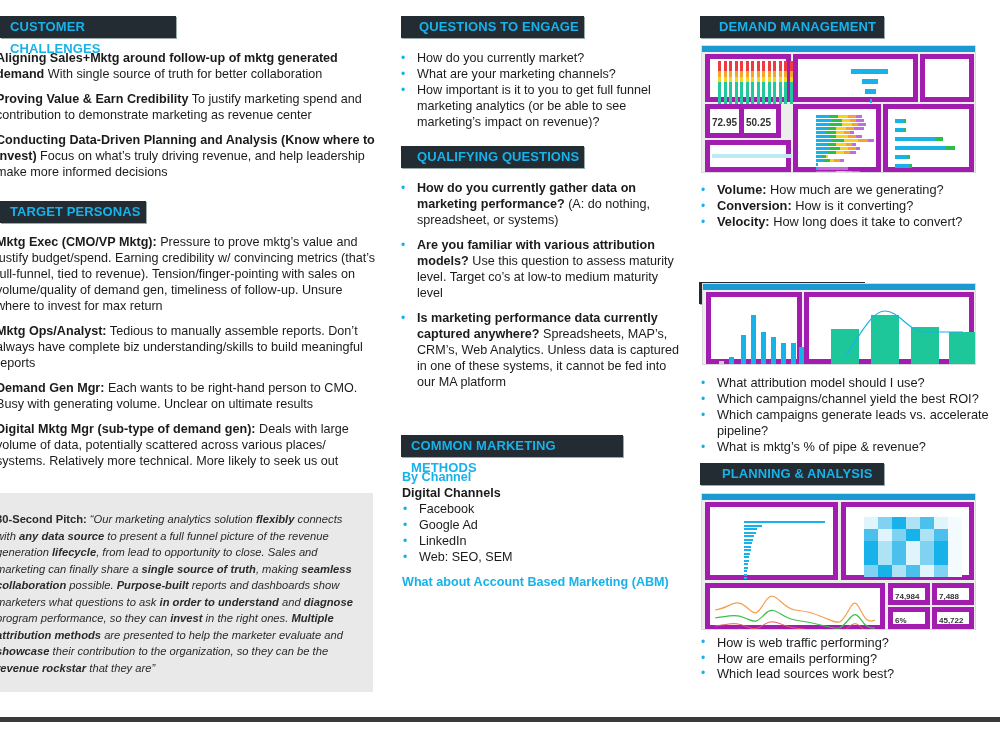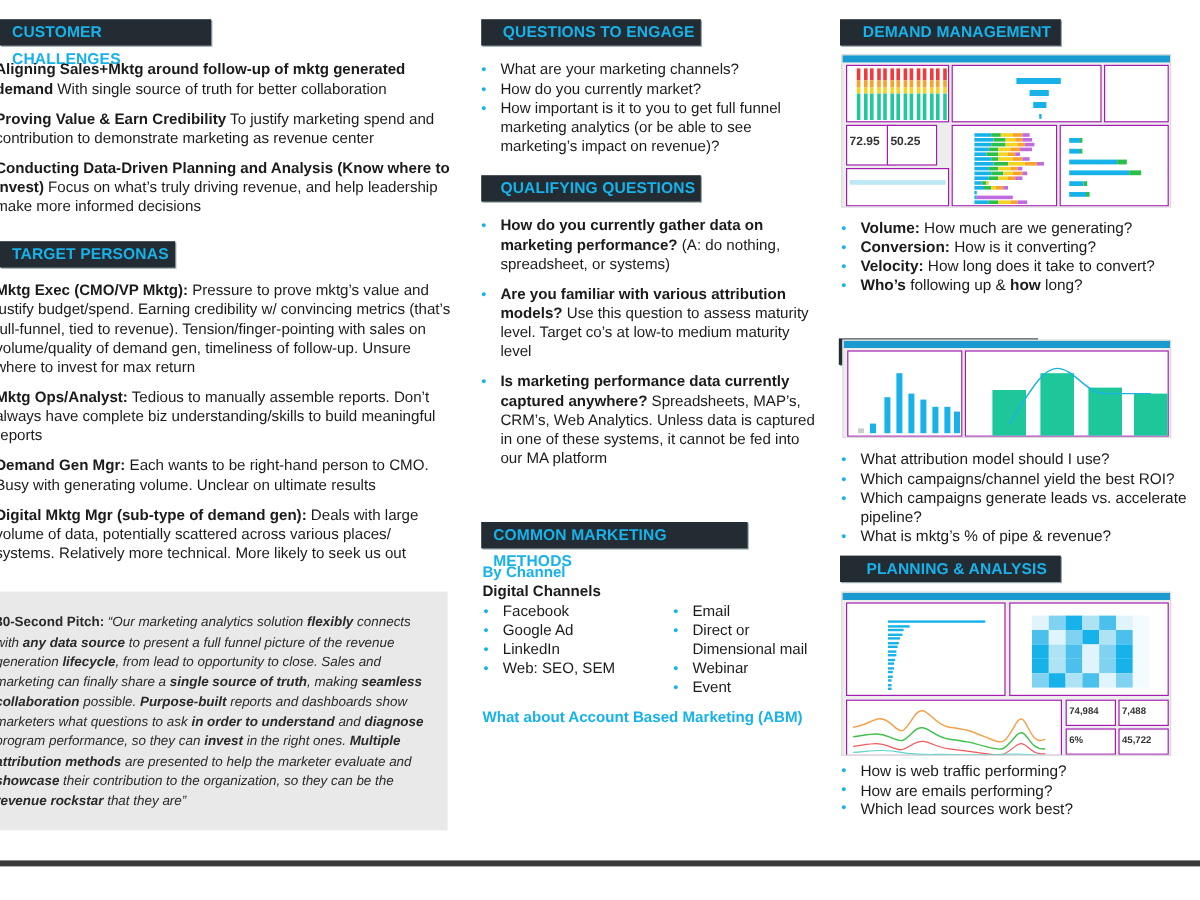--- a/index.html
+++ b/index.html
@@ -22,21 +22,21 @@
   .pitch {
     position: absolute; left: 0; top: 493px; width: 373px; height: 199px;
     background: #e9e9e9; padding: 18px 10px 0 0; font-size: 11.2px; line-height: 16.5px;
     font-style: italic; color: #2a2a2a;
   }
   .pitch .lbl { font-style: normal; font-weight: bold; }
   .bottom-bar { position: absolute; left: 0; top: 717px; width: 1000px; height: 5px; background: #3a3a3a; }
   
   .dash { position: absolute; background: #eceeec; border: 1px solid #d9dcda; overflow: hidden; }
   .dash .tb { height: 6px; background: #1a9ad0; }
-  .panel { position: absolute; background: #fff; border: 1px solid #a21caf; }
+  .panel { position: absolute; background: #fff; border: 5px solid #a21caf; }
   .bar { position: absolute; }
   .kpi { position: absolute; font-size: 10px; font-weight: bold; color: #333; }
 </style>
 </head>
 <body>
 
 <div class="hdr" style="left:0; top:16px; width:176px;">CUSTOMER CHALLENGES</div>
 <div class="col" style="left:-4px; top:50px; width:380px;">
   <div class="para"><b>Aligning Sales+Mktg around follow-up of mktg generated demand</b><span> With single source of truth for better collaboration</span></div>
   <div class="para"><b>Proving Value &amp; Earn Credibility</b><span> To justify marketing spend and contribution to demonstrate marketing as revenue center</span></div>
@@ -50,22 +50,22 @@
   <div class="para"><b>Demand Gen Mgr:</b><span> Each wants to be right-hand person to CMO. Busy with generating volume. Unclear on ultimate results</span></div>
   <div class="para"><b>Digital Mktg Mgr (sub-type of demand gen):</b><span> Deals with large volume of data, potentially scattered across various places/ systems. Relatively more technical. More likely to seek us out</span></div>
 </div>
 
 <div class="pitch">
   <div id="pitch-text" style="margin-left:-4px;"><span class="lbl">30-Second Pitch:</span><span> “Our marketing analytics solution </span><b>flexibly</b><span> connects with </span><b>any data source</b><span> to present a full funnel picture of the revenue generation </span><b>lifecycle</b><span>, from lead to opportunity to close. Sales and marketing can finally share a </span><b>single source of truth</b><span>, making </span><b>seamless collaboration</b><span> possible. </span><b>Purpose-built</b><span> reports and dashboards show marketers what questions to ask </span><b>in order to understand</b><span> and </span><b>diagnose</b><span> program performance, so they can </span><b>invest</b><span> in the right ones. </span><b>Multiple attribution methods</b><span> are presented to help the marketer evaluate and </span><b>showcase</b><span> their contribution to the organization, so they can be the </span><b>revenue rockstar</b><span> that they are”</span></div>
 </div>
 
 <div class="hdr" style="left:401px; top:16px; width:183px; padding-left:18px;">QUESTIONS TO ENGAGE</div>
 <ul class="bul col" style="left:400px; top:50px; width:260px;">
+  <li>How do you currently market?</li>
   <li>What are your marketing channels?</li>
-  <li>How do you currently market?</li>
   <li>How important is it to you to get full funnel marketing analytics (or be able to see marketing’s impact on revenue)?</li>
 </ul>
 
 <div class="hdr" style="left:401px; top:146px; width:183px; padding-left:16px;">QUALIFYING QUESTIONS</div>
 <ul class="bul col spaced" style="left:400px; top:180px; width:280px;">
   <li><b>How do you currently gather data on marketing performance?</b><span> (A: do nothing, spreadsheet, or systems)</span></li>
   <li><b>Are you familiar with various attribution models?</b><span> Use this question to assess maturity level. Target co’s at low-to medium maturity level</span></li>
   <li><b>Is marketing performance data currently captured anywhere?</b><span> Spreadsheets, MAP’s, CRM’s, Web Analytics. Unless data is captured in one of these systems, it cannot be fed into our MA platform</span></li>
 </ul>
 
@@ -75,26 +75,20 @@
   <div style="display:flex;gap:36px;">
     <div style="width:130px;">
       <div class="b">Digital Channels</div>
       <ul class="bul">
         <li>Facebook</li>
         <li>Google Ad</li>
         <li>LinkedIn</li>
         <li>Web: SEO, SEM</li>
       </ul>
     </div>
-    <ul class="bul" style="width:130px; margin-top:16px;">
-      <li>Email</li>
-      <li>Direct or Dimensional mail</li>
-      <li>Webinar</li>
-      <li>Event</li>
-    </ul>
   </div>
   <div class="cyan" style="margin-top:9px;">What about Account Based Marketing (ABM)</div>
 </div>
 
 <div class="hdr" style="left:700px; top:16px; width:184px; padding-left:19px;">DEMAND MANAGEMENT</div>
 <div class="dash" style="left:701px; top:45px; width:275px; height:128px;">
   <div class="tb"></div>
   <div class="panel" style="left:3px; top:8px; width:86px; height:48px;">
     <div id="stackbars">
         <div class="bar" style="left: 8px; top: 2px; width: 3px; height: 10px; background: rgb(239, 59, 59);"></div>
@@ -252,21 +246,20 @@
       <div class="bar" style="left:19px; top:46px; width:3px; height:4px; background:#2bbf4a;"></div>
     <div class="bar" style="left:7px; top:55px; width:14px; height:4px; background:#17b2ea;"></div>
       <div class="bar" style="left:21px; top:55px; width:3px; height:4px; background:#2bbf4a;"></div>
   </div>
 </div>
 
 <ul class="bul col" style="left:700px; top:182px; width:300px; font-size:12.8px;">
   <li><b>Volume:</b><span> How much are we generating?</span></li>
   <li><b>Conversion:</b><span> How is it converting?</span></li>
   <li><b>Velocity:</b><span> How long does it take to convert?</span></li>
-  <li><b>Who’s</b><span> following up &amp; </span><b>how</b><span> long?</span></li>
 </ul>
 
 <div class="hdr" style="left:699px; top:252px; width:166px;margin-top:30px;">MARKETING ATTRIBUTION</div>
 <div class="dash" style="left:702px; top:283px; width:274px; height:82px;">
   <div class="tb"></div>
   <div class="panel" style="left:3px; top:8px; width:96px; height:72px;" id="attrbars">
       <div class="bar" style="left: 8px; top: 64px; width: 5px; height: 4px; background: rgb(204, 204, 204);"></div>
       <div class="bar" style="left: 18px; top: 60px; width: 5px; height: 8px; background: rgb(23, 178, 234);"></div>
       <div class="bar" style="left: 30px; top: 38px; width: 5px; height: 30px; background: rgb(23, 178, 234);"></div>
       <div class="bar" style="left: 40px; top: 18px; width: 5px; height: 50px; background: rgb(23, 178, 234);"></div>

